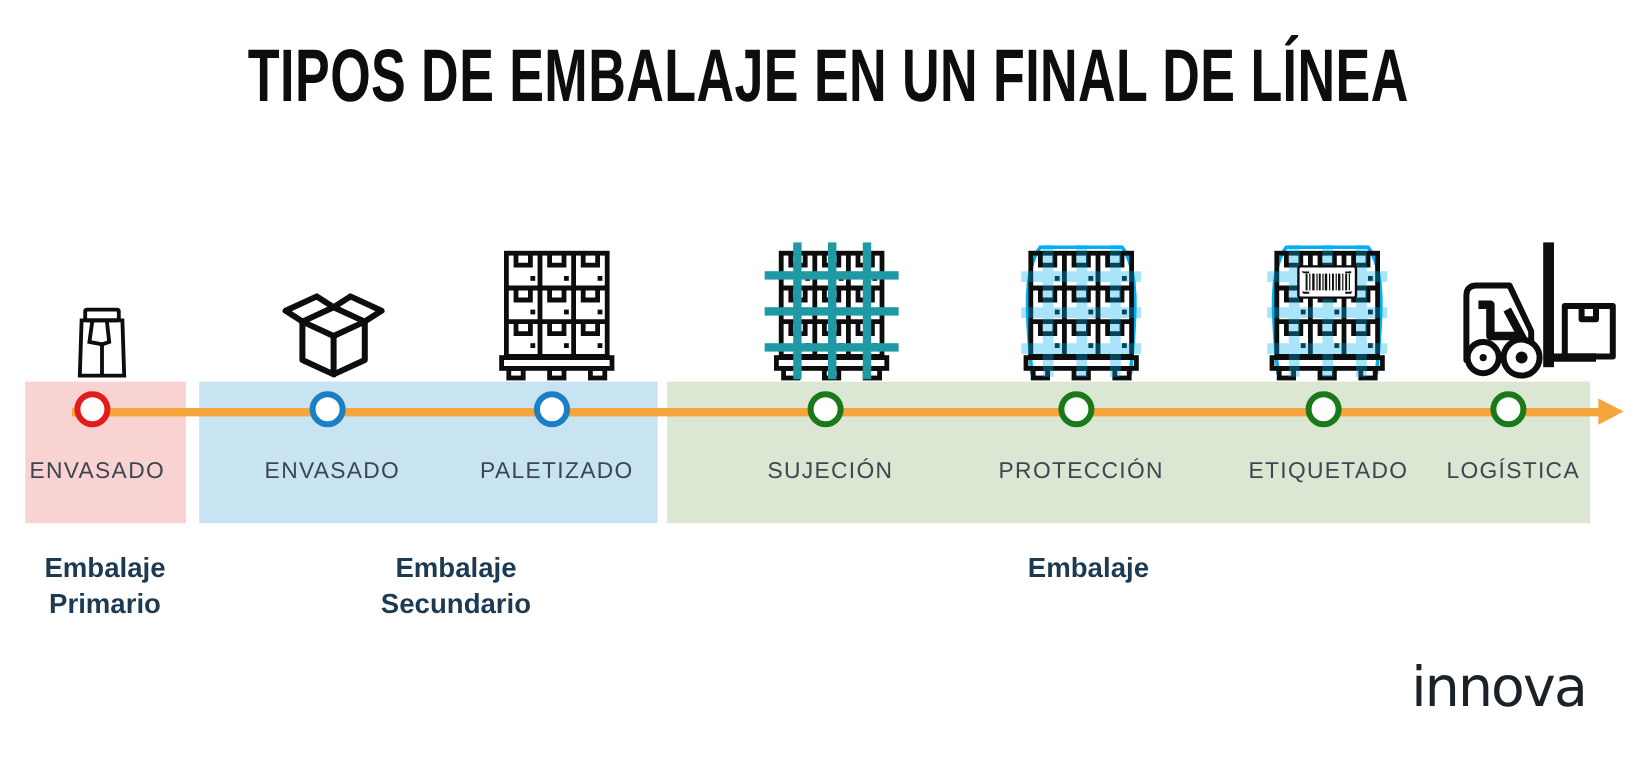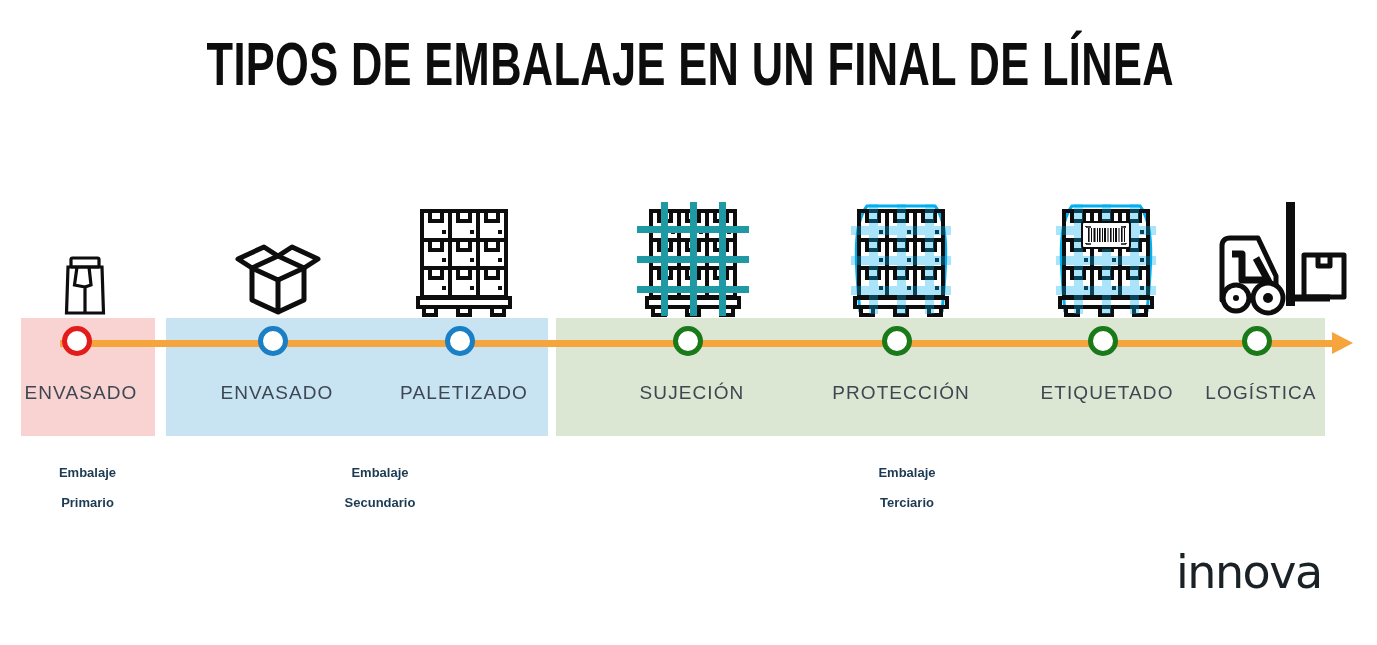--- a/index.html
+++ b/index.html
@@ -69,21 +69,21 @@
     white-space:nowrap;
   }
 
   
   .icon{position:absolute;}
 
   
   .group-label{
     position:absolute;
     text-align:center;
-    font-size:13px;
+    font-size:23px;
     font-weight:bold;
     line-height:30px;
     color:#1c3a52;
     white-space:nowrap;
   }
   .group-label span{display:block;}
   .gl-primary{top:458px;left:0px;width:175px;}
   .gl-secondary{top:458px;left:280px;width:200px;}
   .gl-tertiary{top:458px;left:807px;width:200px;}
 
@@ -389,20 +389,19 @@
     <span>Primario</span>
   </div>
 
   <div class="group-label gl-secondary">
     <span>Embalaje</span>
     <span>Secundario</span>
   </div>
 
   <div class="group-label gl-tertiary">
     <span>Embalaje</span>
-    <span>Terciario</span>
   </div>
 
   <div class="logo">
     <div class="logo-main">innova</div>
   </div>
 
 </div>
 
 </body></html>

